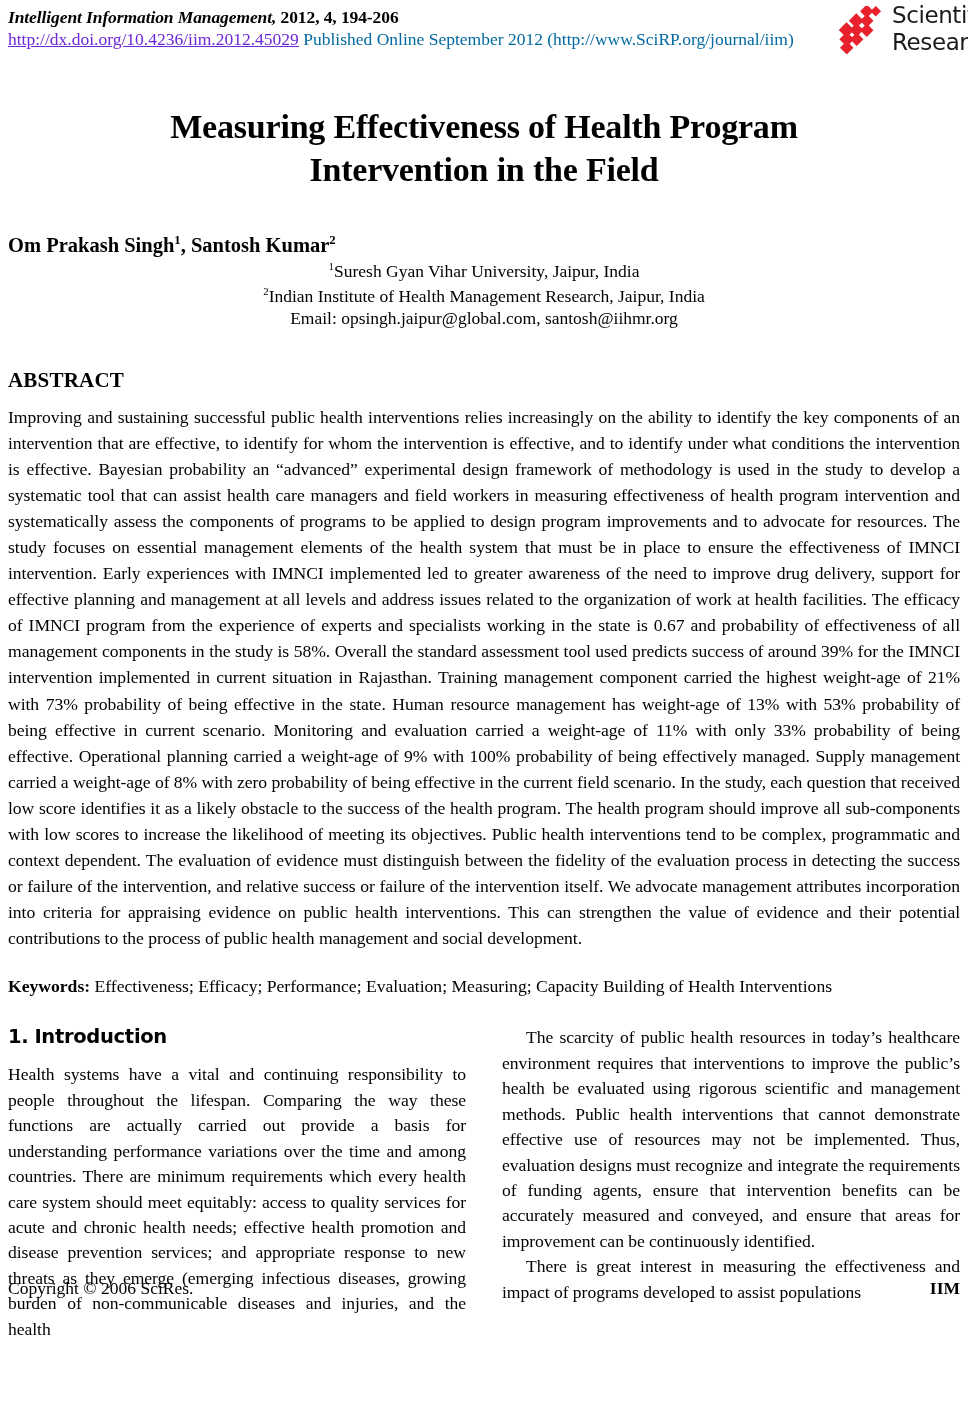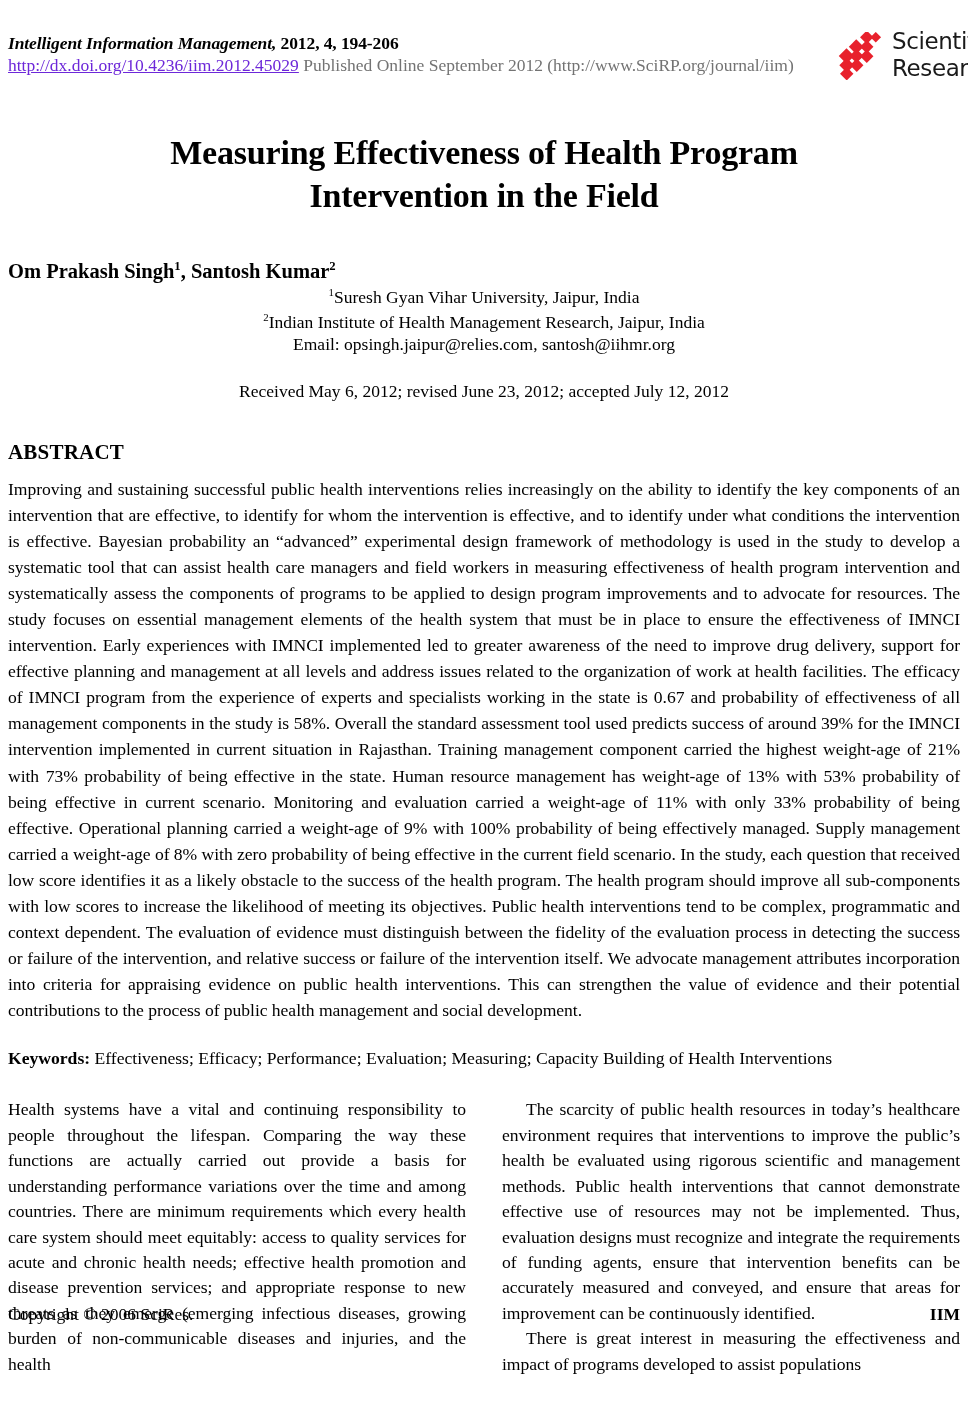--- a/index.html
+++ b/index.html
@@ -14,21 +14,20 @@
     font-family: "Liberation Serif", "DejaVu Serif", serif;
     color: #000000;
     -webkit-font-smoothing: antialiased;
   }
   .page {
     position: relative;
     width: 968px;
     height: 1312px;
     box-sizing: border-box;
     padding: 0 8px;
-    margin-top: 26px;
   }
 
   
   .runhead {
     position: relative;
     padding-top: 7px;
     min-height: 62px;
   }
   .runhead-line1 {
     font-size: 17.5px;
@@ -45,21 +44,21 @@
   }
   .runhead-line2 {
     font-size: 17.5px;
     line-height: 22px;
     white-space: nowrap;
   }
   .doi-link {
     color: #6d28d9;
     text-decoration: underline;
   }
-  .pubinfo { color: #737373; }
+  .pubinfo { color: #0369a1; }
 
   
   .logo {
     position: absolute;
     top: 2px;
     right: 0px;
     width: 180px;
     height: 56px;
   }
   .logo-mark {
@@ -226,31 +225,31 @@
       </div>
     </div>
   </div>
 
   <h1 class="title">Measuring Effectiveness of Health Program Intervention in the Field</h1>
 
   <div class="authors"><span>Om Prakash Singh</span><sup>1</sup><span>, Santosh Kumar</span><sup>2</sup></div>
 
   <div class="affils"><sup>1</sup><span>Suresh Gyan Vihar University, Jaipur, India</span></div>
   <div class="affils"><sup>2</sup><span>Indian Institute of Health Management Research, Jaipur, India</span></div>
-  <div class="email">Email: opsingh.jaipur@relies.com, santosh@iihmr.org</div>
-
-  <div class="dates">Received May 6, 2012; revised June 23, 2012; accepted July 12, 2012</div>
+  <div class="email">Email: opsingh.jaipur@global.com, santosh@iihmr.org</div>
+
 
   <div class="abstract-head">ABSTRACT</div>
   <div class="abstract-body">Improving and sustaining successful public health interventions relies increasingly on the ability to identify the key components of an intervention that are effective, to identify for whom the intervention is effective, and to identify under what conditions the intervention is effective. Bayesian probability an “advanced” experimental design framework of methodology is used in the study to develop a systematic tool that can assist health care managers and field workers in measuring effectiveness of health program intervention and systematically assess the components of programs to be applied to design program improvements and to advocate for resources. The study focuses on essential management elements of the health system that must be in place to ensure the effectiveness of IMNCI intervention. Early experiences with IMNCI implemented led to greater awareness of the need to improve drug delivery, support for effective planning and management at all levels and address issues related to the organization of work at health facilities. The efficacy of IMNCI program from the experience of experts and specialists working in the state is 0.67 and probability of effectiveness of all management components in the study is 58%. Overall the standard assessment tool used predicts success of around 39% for the IMNCI intervention implemented in current situation in Rajasthan. Training management component carried the highest weight-age of 21% with 73% probability of being effective in the state. Human resource management has weight-age of 13% with 53% probability of being effective in current scenario. Monitoring and evaluation carried a weight-age of 11% with only 33% probability of being effective. Operational planning carried a weight-age of 9% with 100% probability of being effectively managed. Supply management carried a weight-age of 8% with zero probability of being effective in the current field scenario. In the study, each question that received low score identifies it as a likely obstacle to the success of the health program. The health program should improve all sub-components with low scores to increase the likelihood of meeting its objectives. Public health interventions tend to be complex, programmatic and context dependent. The evaluation of evidence must distinguish between the fidelity of the evaluation process in detecting the success or failure of the intervention, and relative success or failure of the intervention itself. We advocate management attributes incorporation into criteria for appraising evidence on public health interventions. This can strengthen the value of evidence and their potential contributions to the process of public health management and social development.</div>
 
   <div class="keywords"><b>Keywords:</b><span> Effectiveness; Efficacy; Performance; Evaluation; Measuring; Capacity Building of Health Interventions</span></div>
 
   <div class="columns">
     <div class="col col-left">
+      <div class="sec-head"><span class="num">1.</span><span>Introduction</span></div>
       <p class="para">Health systems have a vital and continuing responsibility to people throughout the lifespan. Comparing the way these functions are actually carried out provide a basis for understanding performance variations over the time and among countries. There are minimum requirements which every health care system should meet equitably: access to quality services for acute and chronic health needs; effective health promotion and disease prevention services; and appropriate response to new threats as they emerge (emerging infectious diseases, growing burden of non-communicable diseases and injuries, and the health</p>
     </div>
     <div class="col col-right">
       <p class="para indent">The scarcity of public health resources in today’s healthcare environment requires that interventions to improve the public’s health be evaluated using rigorous scientific and management methods. Public health interventions that cannot demonstrate effective use of resources may not be implemented. Thus, evaluation designs must recognize and integrate the requirements of funding agents, ensure that intervention benefits can be accurately measured and conveyed, and ensure that areas for improvement can be continuously identified.</p>
       <p class="para indent">There is great interest in measuring the effectiveness and impact of programs developed to assist populations</p>
     </div>
   </div>
 
   <div class="footer">
     <div class="footer-left">Copyright © 2006 SciRes.</div>

